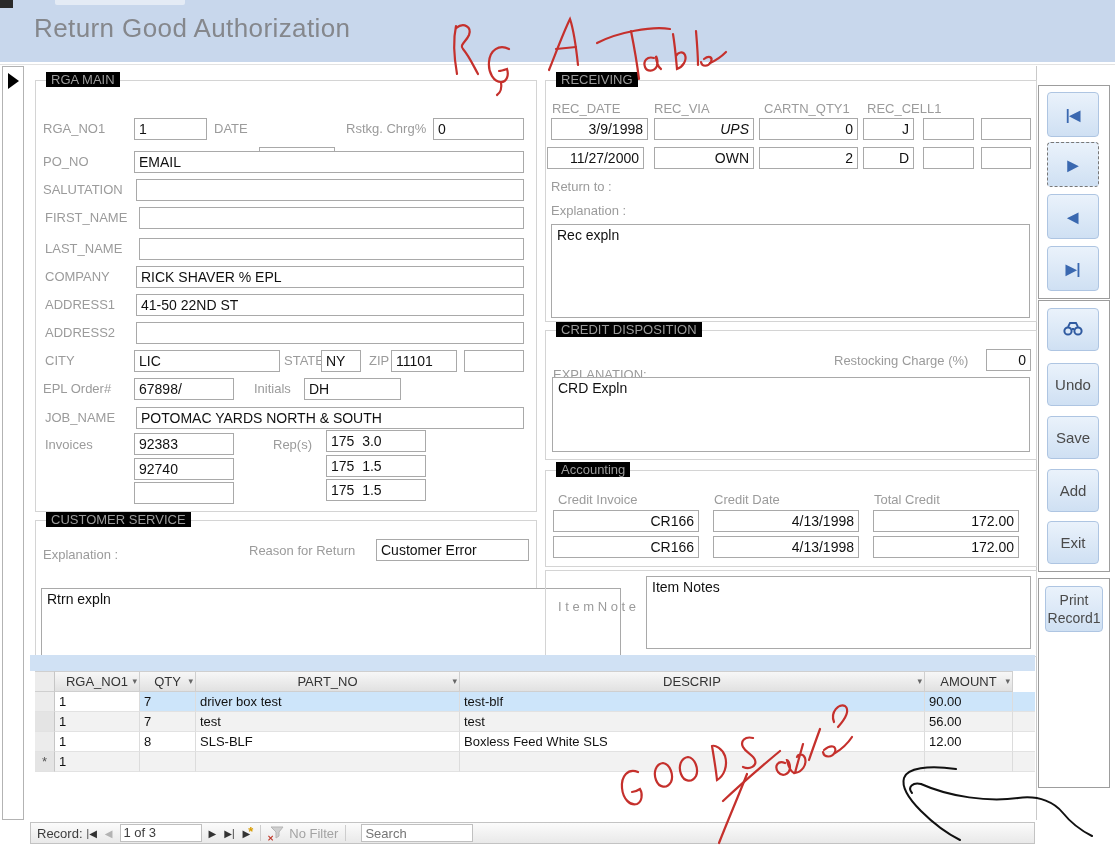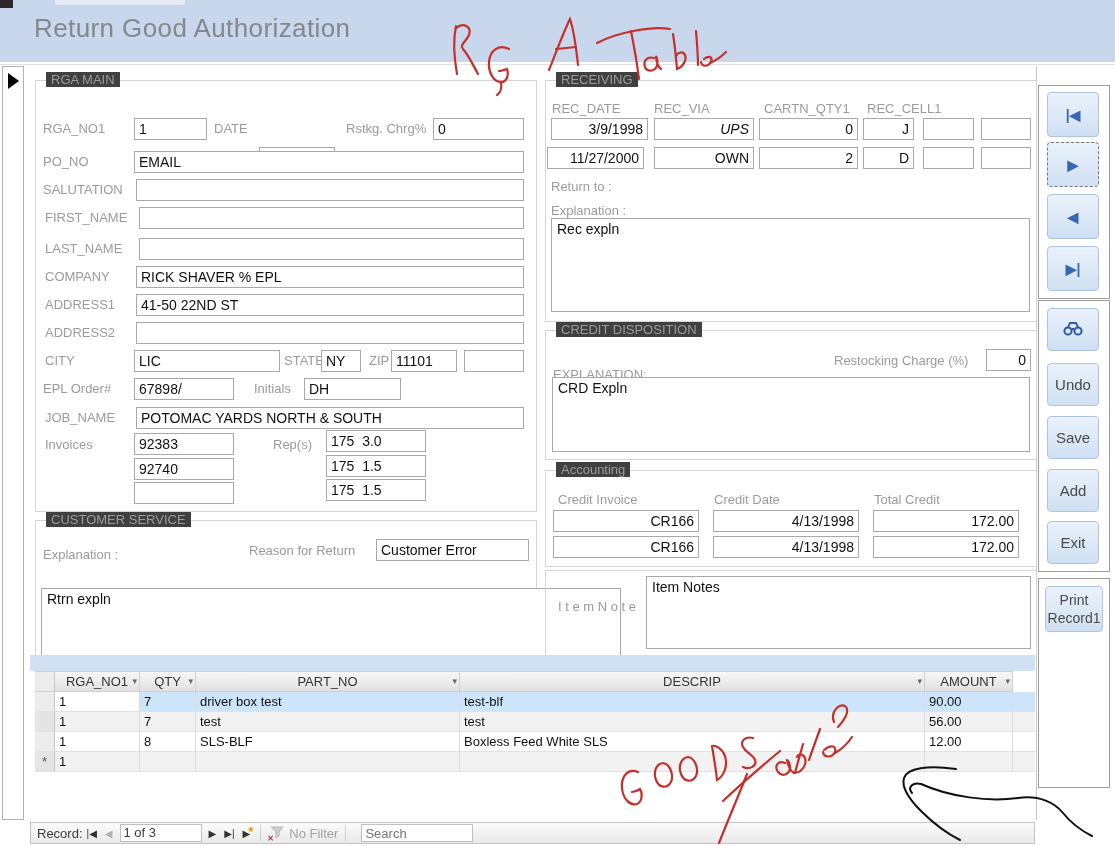--- a/index.html
+++ b/index.html
@@ -12,21 +12,21 @@
   .minitab{left:0;top:0;width:13px;height:8px;background:#2a2a2a;}
   .lighttab{left:55px;top:0;width:130px;height:5px;background:#e4ebf5;border-radius:0 0 2px 2px;}
   .topline{left:0;top:64px;width:1115px;height:0;border-top:1px solid #e2e2e2;}
   
   .selstrip{left:2px;top:66px;width:20px;height:752px;background:#fff;border:1px solid #b3b3b3;}
   .seltri{left:5px;top:6px;width:0;height:0;border-top:8px solid transparent;
           border-bottom:8px solid transparent;border-left:11px solid #000;}
   .vline{left:1036px;top:66px;width:0;height:754px;border-left:1px solid #c9c9c9;}
   
   .grp{position:absolute;border:1px solid #d4d4d4;background:transparent;}
-  .legend{position:absolute;top:-9px;left:10px;background:#404040;padding:0 5px;color:#9b9b9b;
+  .legend{position:absolute;top:-9px;left:10px;background:#000000;padding:0 5px;color:#9b9b9b;
           font-size:13px;white-space:nowrap;}
   .lbl{position:absolute;color:#9b9b9b;font-size:13px;white-space:nowrap;}
   .inp{position:absolute;background:#fff;border:1px solid #a9a9a9;font-size:14px;height:22px;
        padding:1px 4px;box-sizing:border-box;color:#111;outline:none;font-family:inherit;}
   .ra{text-align:right;}
   .ta{position:absolute;background:#fff;border:1px solid #a9a9a9;font-size:14px;line-height:1.25;
       padding:2px 5px;box-sizing:border-box;resize:none;outline:none;color:#111;font-family:inherit;}
   
   .combo{position:absolute;background:#fff;border:1px solid #a9a9a9;height:22px;box-sizing:border-box;
          display:flex;align-items:center;}
@@ -178,21 +178,21 @@
     <input class="inp ra" style="left: 1px; top: 66px; width: 97px;" value="11/27/2000">
     <input class="inp ra" style="left: 108px; top: 66px; width: 100px;" value="OWN">
     <input class="inp ra" style="left: 213px; top: 66px; width: 99px;" value="2">
     <input class="inp ra" style="left: 317px; top: 66px; width: 51px;" value="D">
     <input class="inp" style="left: 377px; top: 66px; width: 51px;" value="">
     <input class="inp" style="left: 435px; top: 66px; width: 50px;" value="">
 
     <span class="lbl" style="left:5px;top:98px;">Return to :</span>
 
     <span class="lbl" style="left:5px;top:122px;">Explanation :</span>
-    <textarea class="ta" style="left: 5px; top: 137px; width: 479px; height: 94px;">Rec expln</textarea>
+    <textarea class="ta" style="left: 5px; top: 143px; width: 479px; height: 94px;">Rec expln</textarea>
   </div>
 
   <div class="grp" style="left:545px;top:330px;width:490px;height:128px;">
     <span class="legend">CREDIT DISPOSITION</span>
     <span class="lbl" style="left:7px;top:22px;margin-top:14px;">EXPLANATION:</span>
     <span class="lbl" style="left:288px;top:22px;">Restocking Charge (%)</span>
     <input class="inp ra" style="left: 440px; top: 18px; width: 45px;" value="0">
     <textarea class="ta" style="left: 6px; top: 46px; width: 478px; height: 75px;">CRD Expln</textarea>
   </div>
 

